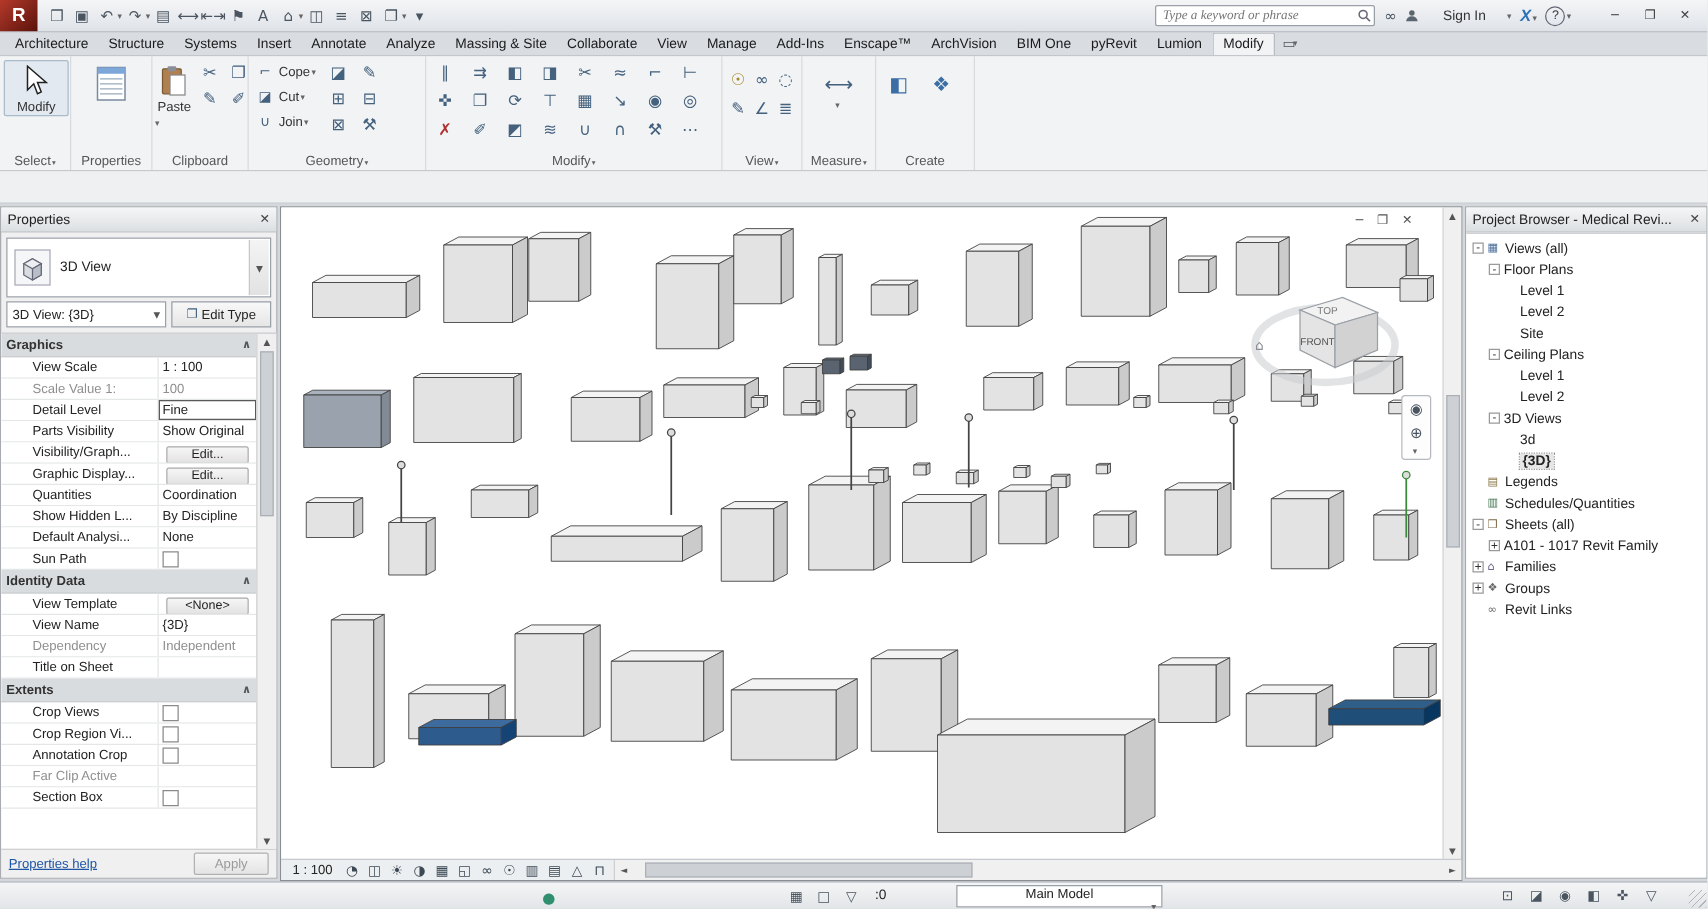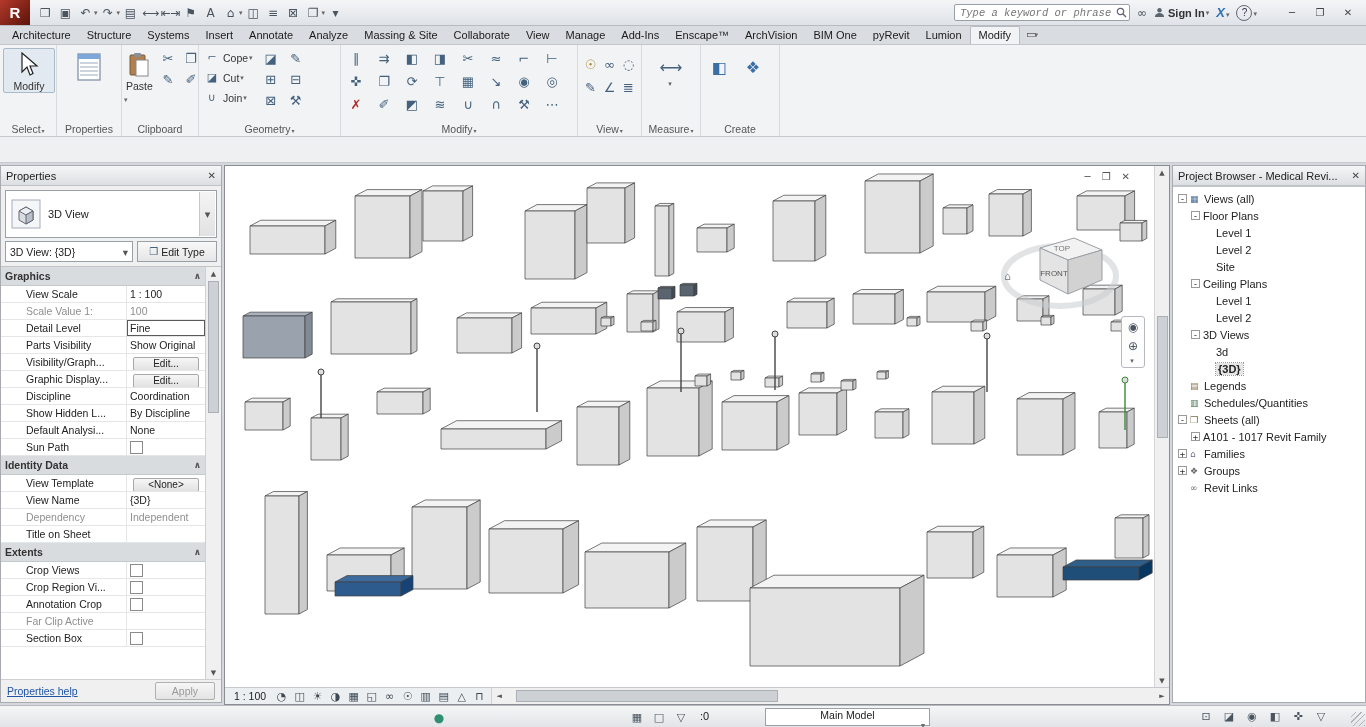--- a/index.html
+++ b/index.html
@@ -14,24 +14,24 @@
             display:flex;align-items:center;box-sizing:border-box;}
   #appbtn{width:30px;height:25px;background:linear-gradient(135deg,#b5392b,#5a130b);
           color:#fff;font-weight:bold;font-size:15px;display:flex;align-items:center;justify-content:center;flex:none;}
   #qat{display:flex;align-items:center;gap:1px;padding:0 6px;}
   #qat .icn{width:19px;height:18px;font-size:12px;color:#4a5560;}
   #title{position:absolute;left:540px;top:15px;font-size:11px;color:#333;white-space:nowrap;margin-top:39px;}
   #trigh{margin-left:auto;display:flex;align-items:center;gap:7px;padding-right:4px;}
   .searchwrap{position:relative;width:176px;height:17px;}
   .searchwrap input{width:100%;height:100%;box-sizing:border-box;border:1px solid #9aa0a8;border-radius:2px;
             background:#fff;font-style:italic;font-size:10.5px;padding:0 18px 0 5px;color:#666;
-            font-family:Liberation Mono, monospace;}
+            font-family:Liberation Serif, serif;}
   .searchwrap svg{position:absolute;right:3px;top:3px;}
   .tbicn{font-family:"DejaVu Sans",sans-serif;color:#4a5560;font-size:12px;}
-  .signin{display:flex;align-items:center;gap:3px;color:#333;font-weight:bold;}
+  .signin{display:flex;align-items:center;gap:19px;color:#333;}
   .xlogo{color:#2b72b8;font-weight:bold;font-style:italic;font-size:13px;}
   .helpq{width:14px;height:14px;border:1px solid #667;border-radius:50%;display:inline-flex;
          align-items:center;justify-content:center;font-size:10px;color:#334;}
   #winbtns{display:flex;align-items:center;margin-left:14px;}
   .wbtn{width:28px;height:19px;display:flex;align-items:center;justify-content:center;color:#444;
         font-size:10px;font-family:"DejaVu Sans",sans-serif;}
 
   
   #tabrow{position:absolute;top:26px;left:0;width:100%;height:19px;background:#d9dde2;
           border-bottom:1px solid #c3c7cc;display:flex;align-items:flex-end;padding-left:4px;box-sizing:border-box;}
@@ -430,21 +430,21 @@
               <span class="pbtn">Edit...</span>
             </div>
           </div>
           <div class="prow">
             <div class="plabel">Graphic Display...</div>
             <div class="pvalue">
               <span class="pbtn">Edit...</span>
             </div>
           </div>
           <div class="prow">
-            <div class="plabel">Discipline</div>
+            <div class="plabel">Quantities</div>
             <div class="pvalue">Coordination</div>
           </div>
           <div class="prow">
             <div class="plabel">Show Hidden L...</div>
             <div class="pvalue">By Discipline</div>
           </div>
           <div class="prow">
             <div class="plabel">Default Analysi...</div>
             <div class="pvalue">None</div>
           </div>

